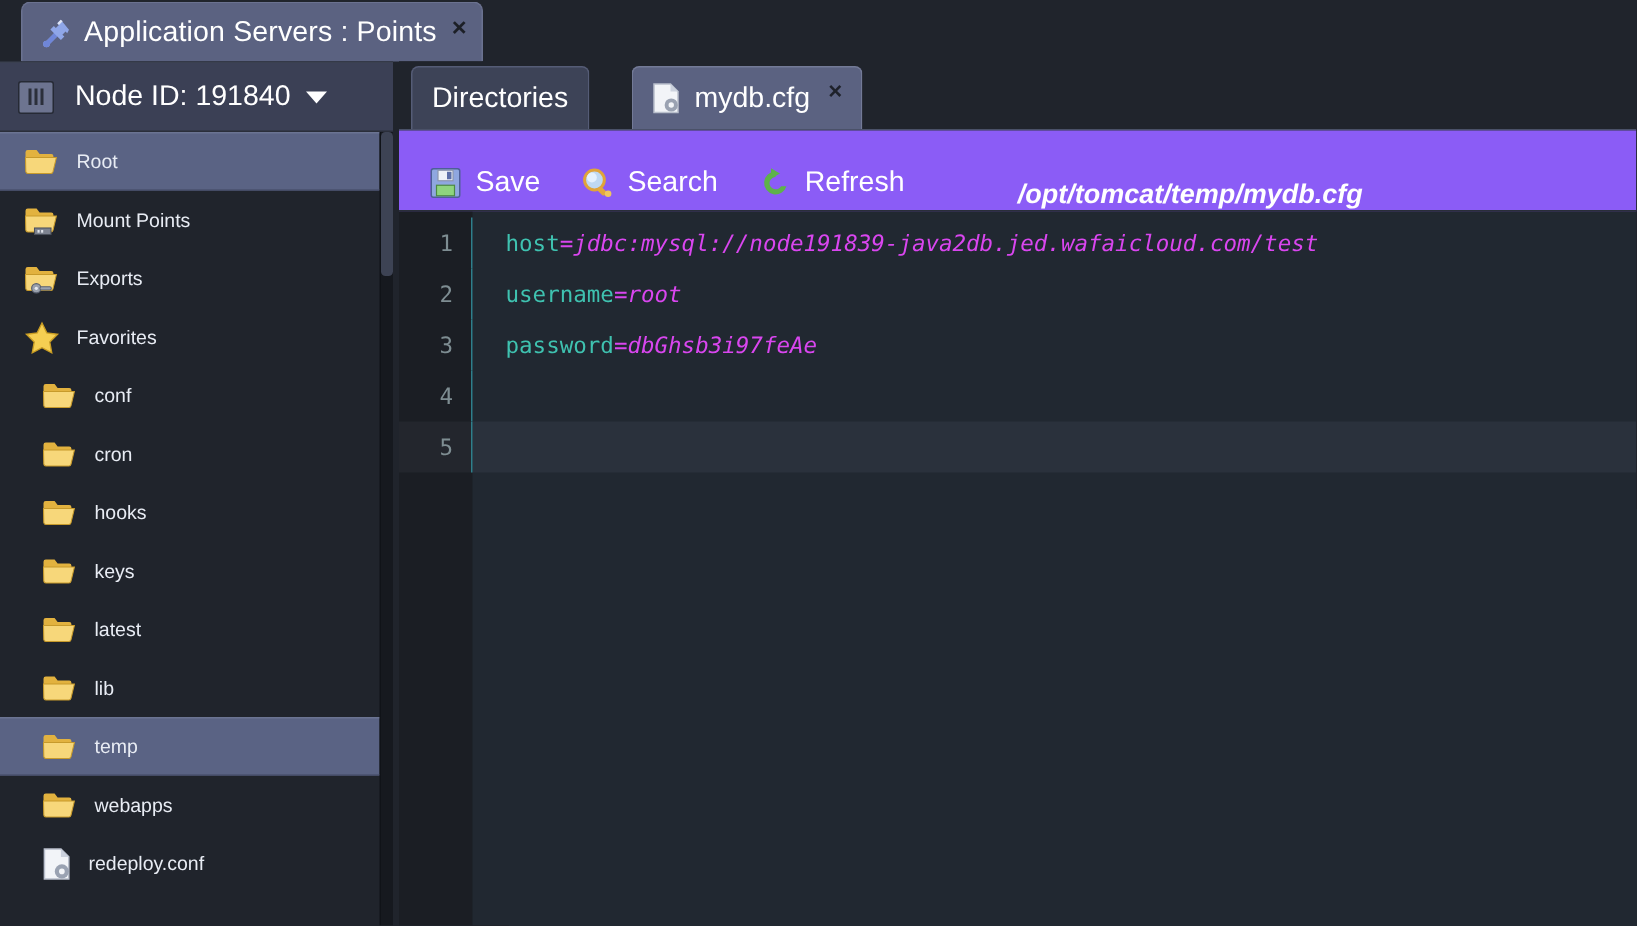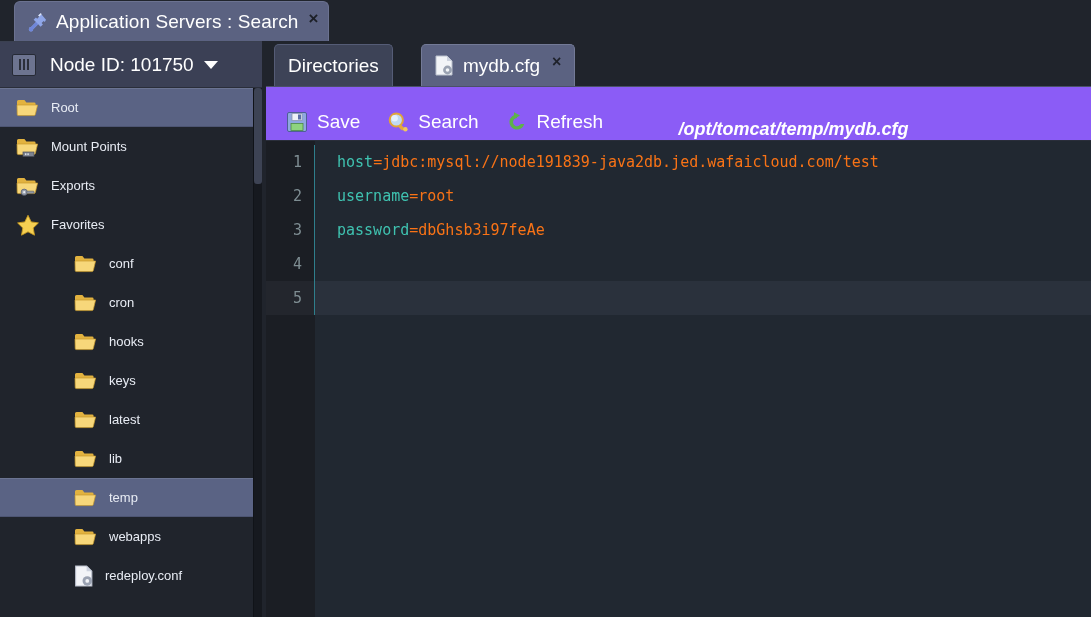--- a/index.html
+++ b/index.html
@@ -115,21 +115,21 @@
   }
   .tree-row {
     height: 39px;
     display: flex;
     align-items: center;
     box-sizing: border-box;
     color: #e8ecf4;
     font-size: 13px;
     white-space: nowrap;
   }
-  .tree-row.indent { padding-left: 74px; }
+  .tree-row.indent { padding-left: 28px; }
   .tree-row.top    { padding-left: 16px; }
   .tree-row.selected {
     background: #5a6384;
     border-top: 1px solid #6b7492;
     border-bottom: 1px solid #4d5573;
   }
   .tree-row .ic { flex: 0 0 auto; margin-right: 11px; display:block; }
 
   .sb-scroll {
     position: absolute;
@@ -252,21 +252,21 @@
     height: 34px;
     line-height: 34px;
     font-family: "DejaVu Sans Mono", monospace;
     font-size: 15px;
     white-space: pre;
     padding-left: 22px;
     box-sizing: border-box;
     color: #d7dde5;
   }
   .code-line .k { color: #3fc2b0; margin-top: 12px; }
-  .code-line .eq { color: #f97316; }
+  .code-line .eq { color: #d946ef; font-style: italic; }
   .active-row {
     position: absolute;
     left: 49px; right: 0;
     height: 34px;
     background: #2a313c;
   }
   .active-gutter {
     position: absolute;
     left: 0;
     width: 49px;
@@ -279,34 +279,34 @@
 
 <div id="app">
 
   <div class="window-tabstrip">
     <div class="window-tab">
       <svg class="wrench-icon" viewBox="0 0 20 20">
         <path d="M13.5 1.2 L11.2 3.5 L12.3 4.6 L10.2 6.7 L8.9 5.4 L6.6 7.7 L9.0 10.1 L4.0 15.1 A2.2 2.2 0 1 0 6.2 17.3 L11.2 12.3 L13.6 14.7 L15.9 12.4 L14.6 11.1 L16.7 9.0 L17.8 10.1 L19.0 7.8 Z" fill="#8fa6e8"></path>
         <path d="M4.0 15.1 A2.2 2.2 0 1 0 6.2 17.3 L11.2 12.3 L9.0 10.1 Z" fill="#6f86d8"></path>
         <path d="M13.5 1.2 L11.2 3.5 L12.3 4.6 L14.8 2.1 Z" fill="#dfe5f5"></path>
       </svg>
-      <span class="wt-label">Application Servers : Search</span>
+      <span class="wt-label">Application Servers : Points</span>
       <span class="wt-close">×</span>
     </div>
   </div>
 
   <div class="sidebar">
 
     <div class="node-bar">
       <span class="node-icon-box">
           <i></i>
           <i></i>
           <i></i>
         </span>
-      <span class="node-label">Node ID: 101750</span>
+      <span class="node-label">Node ID: 191840</span>
       <span class="caret"></span>
     </div>
 
     <div class="tree" id="tree">
         <div class="tree-row top selected">
           <svg viewBox="0 0 24 20" width="24" height="20" class="ic">
             <path d="M1 3.5 A1.5 1.5 0 0 1 2.5 2 H8.4 L10.4 4.6 H18.2 A1.4 1.4 0 0 1 19.6 6 V7.4 H1 Z" fill="#e2b23f"></path>
             <path d="M1 7.0 H21.6 L19.3 16.6 A1.4 1.4 0 0 1 17.9 17.6 H2.6 A1.4 1.4 0 0 1 1.2 16.4 Z" fill="#f7d77a" stroke="#c79a2b" stroke-width="0.7"></path>
           </svg>
           <span>Root</span>

